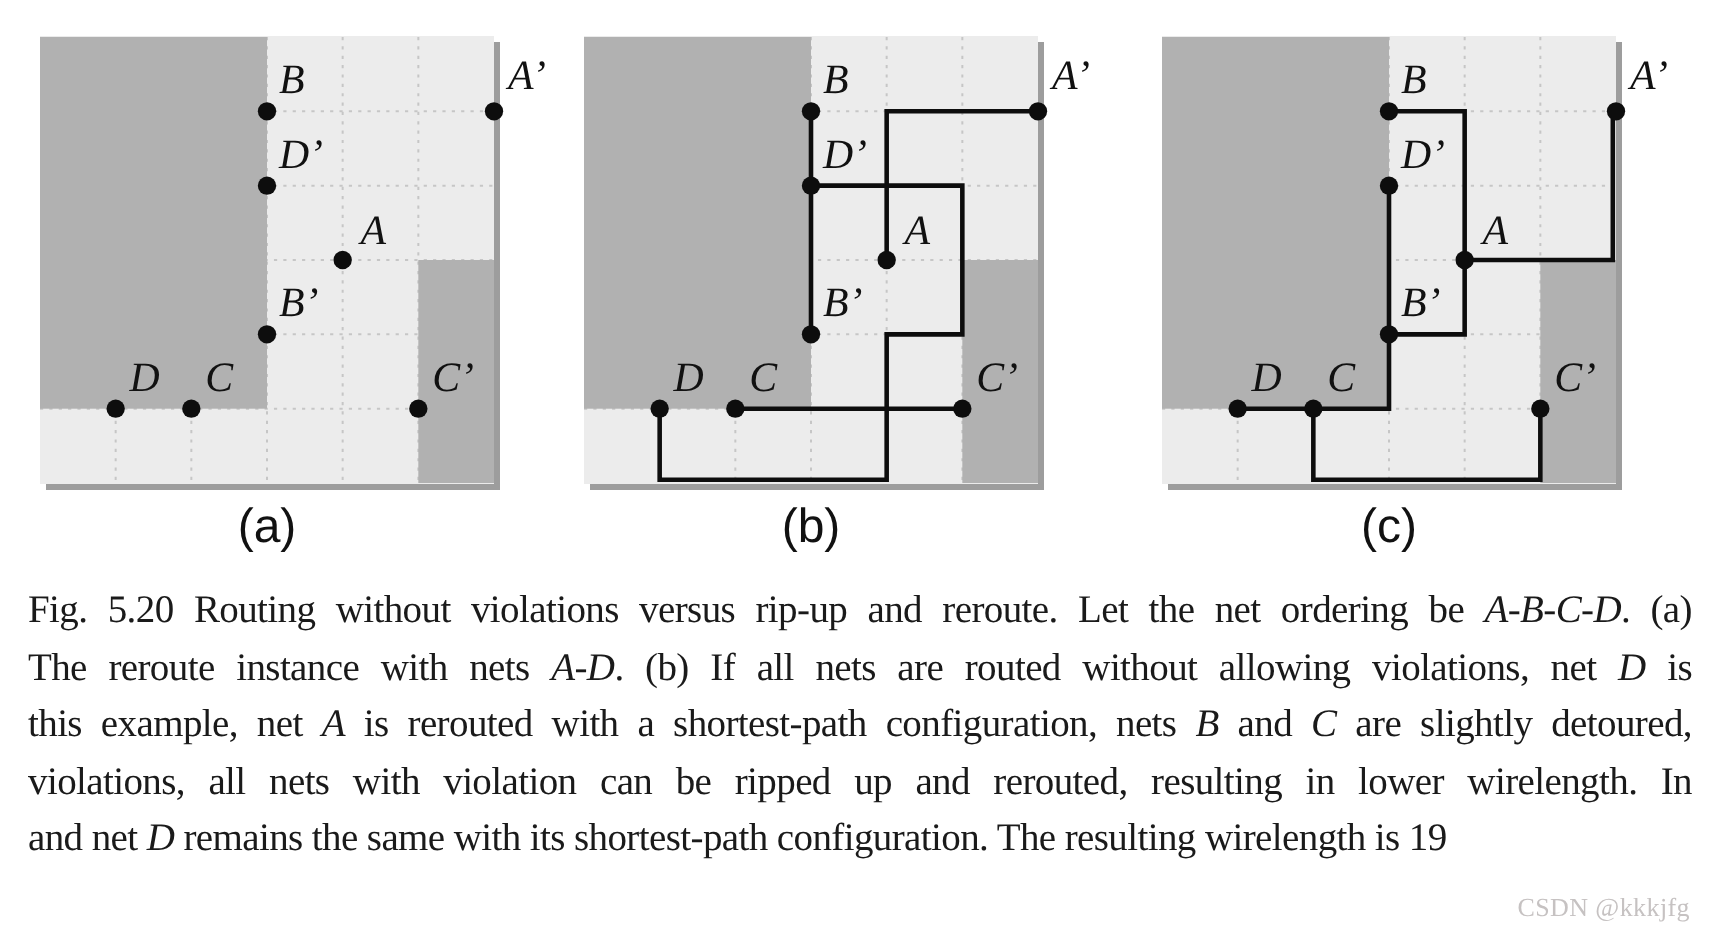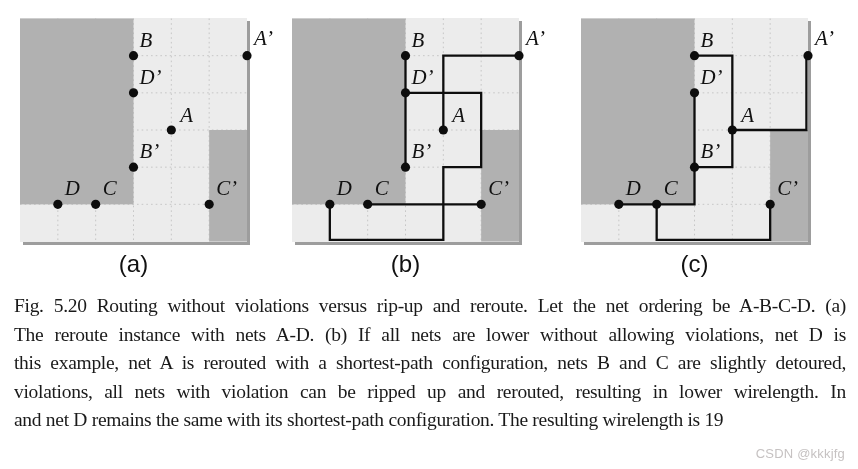--- a/index.html
+++ b/index.html
@@ -23,24 +23,24 @@
     font-family:"Liberation Sans",sans-serif;
     font-size:24px;line-height:26px;color:#111111;
   }
   #caption{
     position:absolute;left:14px;top:292px;width:832px;
     font-size:19.5px;line-height:28.6px;letter-spacing:-0.3px;
   }
   .caption-line{text-align:justify;text-align-last:justify;white-space:nowrap;}
   .caption-line.caption-line-last{text-align:right;text-align-last:left;}
   .cap-b{font-weight:normal;}
-  .cap-i{}
+  .cap-i{font-style:italic;}
   #watermark{
     position:absolute;right:13px;top:446px;
-    font-family:Liberation Sans, sans-serif;
+    font-family:Liberation Serif, serif;
     font-size:13px;color:#c6c2c2;letter-spacing:0.2px;
   }
   .pin-label{
     font-family:"Liberation Serif",serif;
     font-style:italic;font-size:21px;fill:#111111;
   }
 </style>
 </head>
 <body>
 
@@ -166,21 +166,21 @@
           <text x="197" y="177.66666666666669" class="pin-label">C’</text>
           <circle cx="228" cy="37.333333333333336" r="4.6" fill="#0d0d0d"></circle>
           <text x="235" y="26.333333333333336" class="pin-label">A’</text>
         </svg>
       </div>
     <div class="sublabel">(c)</div>
   </div>
 
   <div id="caption">
       <div class="caption-line"><span class="cap-b ">Fig. 5.20</span><span class=""> Routing without violations versus rip-up and reroute. Let the net ordering be </span><span class="cap-i">A-B-C-D</span><span class="">. (a)</span></div>
-      <div class="caption-line"><span class="">The reroute instance with nets </span><span class="cap-i">A-D</span><span class="">. (b) If all nets are lower without allowing violations, net </span><span class="cap-i">D</span><span class=""> is</span></div>
+      <div class="caption-line"><span class="">The reroute instance with nets </span><span class="cap-i">A-D</span><span class="">. (b) If all nets are routed without allowing violations, net </span><span class="cap-i">D</span><span class=""> is</span></div>
       <div class="caption-line"><span class="">this example, net </span><span class="cap-i">A</span><span class=""> is rerouted with a shortest-path configuration, nets </span><span class="cap-i">B</span><span class=""> and </span><span class="cap-i">C</span><span class=""> are slightly detoured,</span></div>
       <div class="caption-line"><span class="">violations, all nets with violation can be ripped up and rerouted, resulting in lower wirelength. In</span></div>
       <div class="caption-line caption-line-last"><span class="">and net </span><span class="cap-i">D</span><span class=""> remains the same with its shortest-path configuration. The resulting wirelength is 19</span></div>
     </div>
 
   <div id="watermark">CSDN @kkkjfg</div>
 
 </div>
 
 </body></html>

